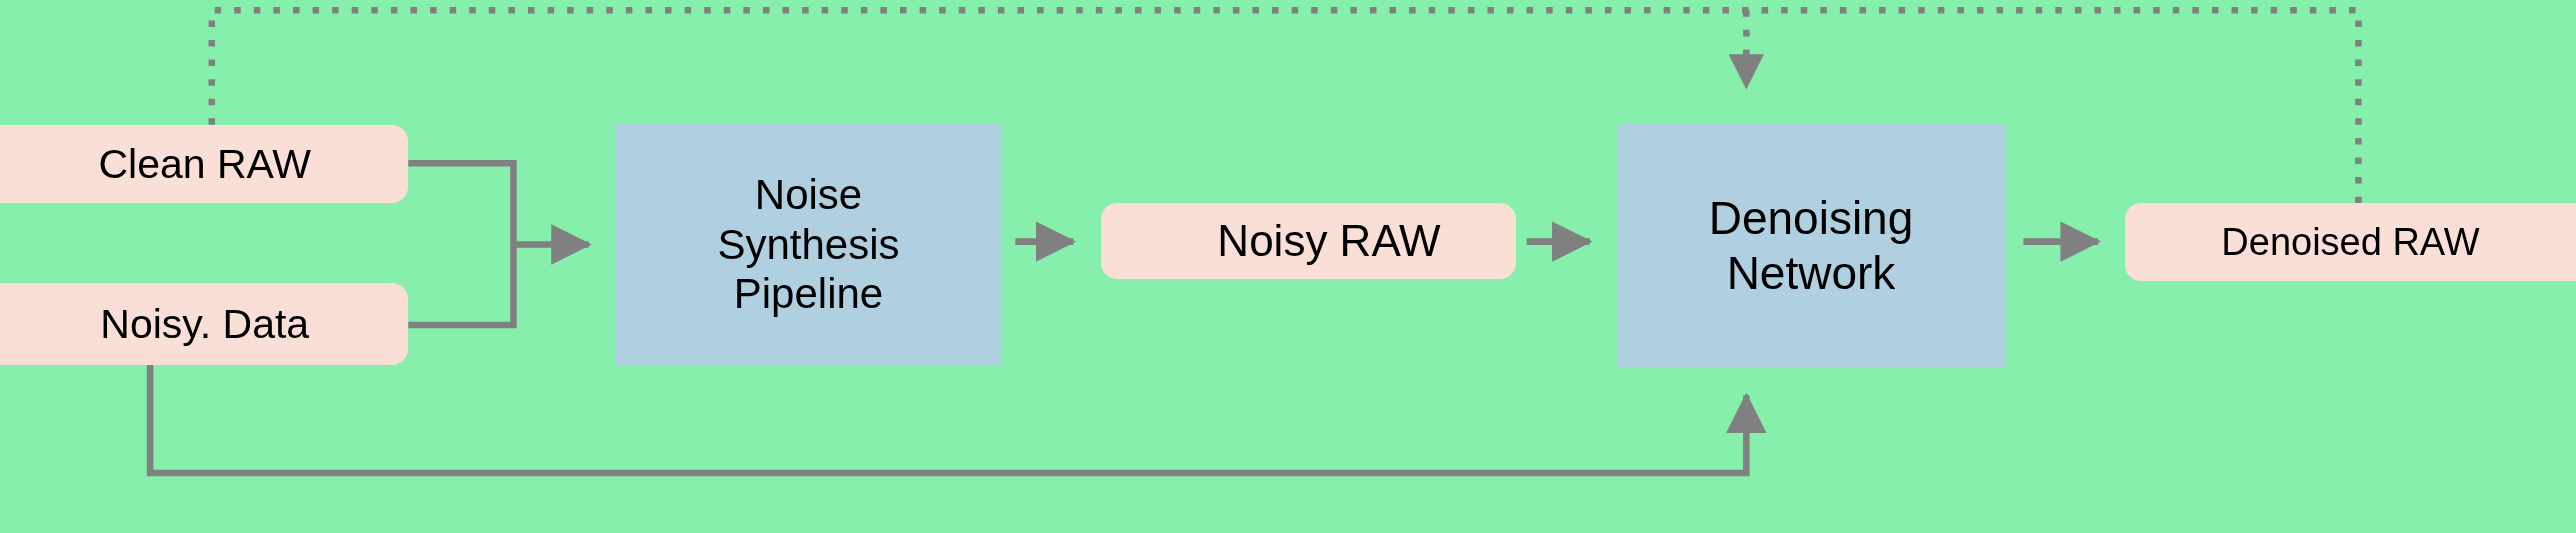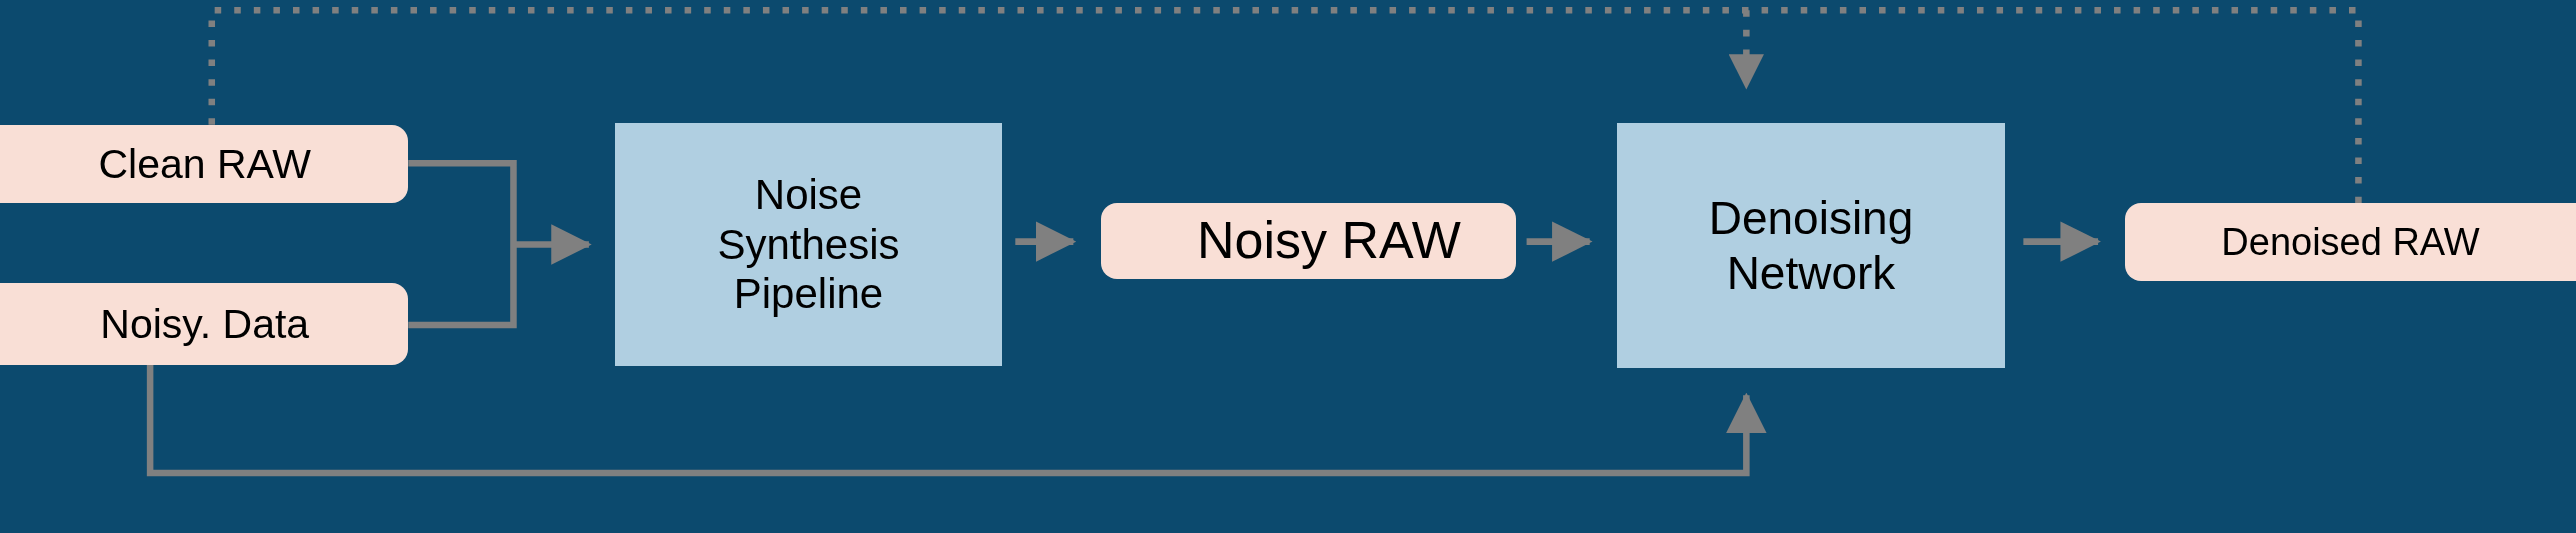--- a/index.html
+++ b/index.html
@@ -8,21 +8,21 @@
     padding: 0;
     background: #ffffff;
   }
   body {
     font-family: "Liberation Sans", sans-serif;
   }
   #diagram-root {
     position: relative;
     width: 2576px;
     height: 534px;
-    background: #0c4a6e;
+    background: #86efac;
     overflow: hidden;
   }
   #edge-layer {
     position: absolute;
     left: 0;
     top: 0;
     width: 2576px;
     height: 534px;
     pointer-events: none;
   }
@@ -45,21 +45,21 @@
     border-radius: 0;
   }
   .node-label {
     display: block;
     white-space: pre-line;
   }
   
   #node-clean-raw      { left: -29px;  top: 125px; width: 437px; height: 78px; font-size: 41px; }
   #node-calib-data     { left: -29px;  top: 283px; width: 437px; height: 82px; font-size: 41px; }
   #node-noise-synth    { left: 615px;  top: 123px; width: 387px; height: 243px; font-size: 42px; }
-  #node-noisy-raw      { left: 1101px; top: 203px; width: 415px; height: 76px; font-size: 52px; padding-left: 41px; }
+  #node-noisy-raw      { left: 1101px; top: 203px; width: 415px; height: 76px; font-size: 44px; padding-left: 41px; }
   #node-denoise-net    { left: 1617px; top: 123px; width: 388px; height: 245px; font-size: 46px; }
   #node-denoised-raw   { left: 2125px; top: 203px; width: 480px; height: 78px; font-size: 38px; }
 
   
   #node-clean-raw .node-label,
   #node-calib-data .node-label { padding-left: 30.5px; }
   #node-denoised-raw .node-label { padding-right: 29px; }
 </style>
 </head>
 <body>

